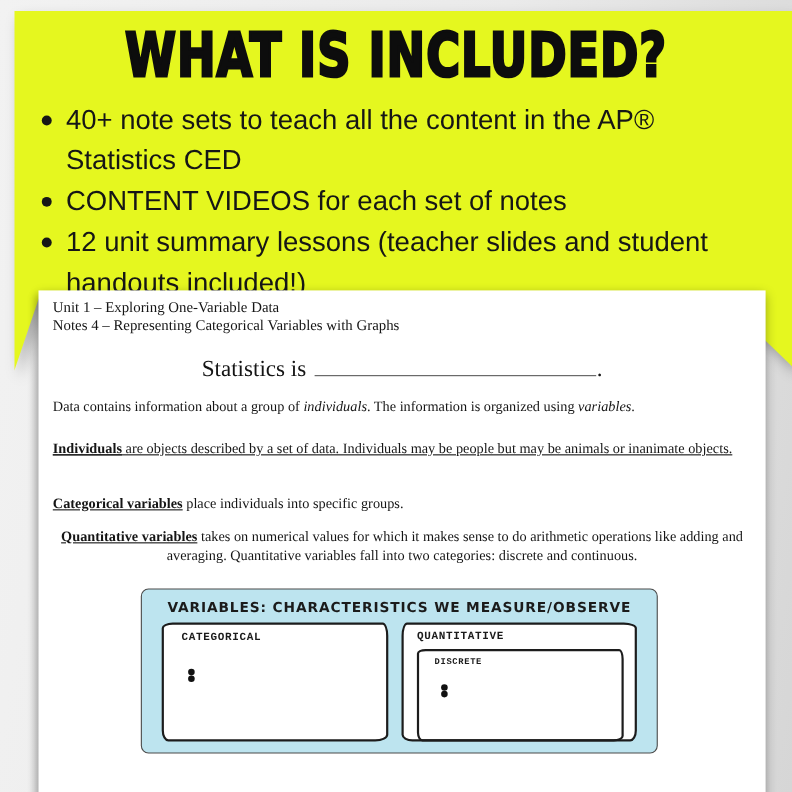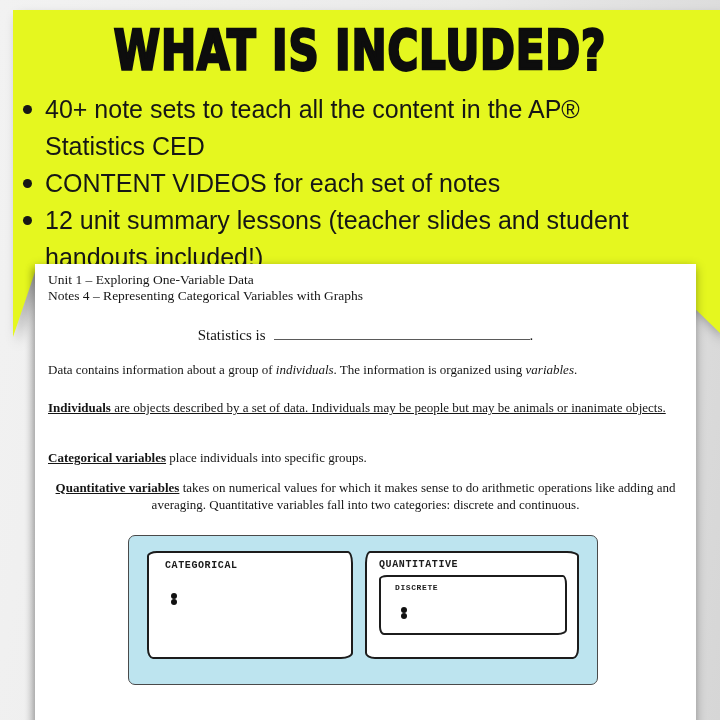--- a/index.html
+++ b/index.html
@@ -30,21 +30,21 @@
     line-height:56px;
     letter-spacing:1px;
     color:#0d0d0d;
     -webkit-text-stroke:2.5px #0d0d0d;
     transform:scaleX(0.84) scaleY(1.10);
     transform-origin:50% 50%;
   }
   .feature-list {
     list-style:none;
     margin-top:13px;
-    padding-left:23px;
+    padding-left:38px;
   }
   .feature-list li {
     display:flex;
     align-items:flex-start;
     gap:13px;
     font-size:25px;
     line-height:37px;
     color:#161616;
   }
   .bullet-dot {
@@ -65,21 +65,21 @@
     padding:8px 13px;
     font-family:"Liberation Serif", serif;
     font-size:13px;
     color:#151515;
     z-index:2;
   }
   .doc-header { line-height:16px; font-size:13.5px; }
   .doc-title {
     margin-top:17px;
     text-align:center;
-    font-size:15px;
+    font-size:21px;
     line-height:28px;
   }
   .doc-title .blank {
     display:inline-block;
     width:256px;
     border-bottom:1.6px solid #5a5a5a;
     margin-left:8px;
     vertical-align:baseline;
   }
   .doc p { line-height:17px; }
@@ -131,21 +131,21 @@
   }
   .box-label {
     font-size:10px;
     font-weight:bold;
     letter-spacing:0.6px;
     color:#1b1b1b;
     font-family:Liberation Mono, monospace;
   }
   .box-inner {
     margin-top:5px;
-    height:60px;
+    height:84px;
     border:2.2px solid #1c1c1c;
     border-radius:8px 4px 9px 5px / 4px 9px 5px 8px;
     padding:6px 0 0 14px;
   }
   .box-label.small { font-size:8px; }
   .sketch-dot {
     width:6px; height:6px;
     border-radius:50%;
     background:#111111;
     margin-left:6px;
@@ -191,20 +191,21 @@
   <p class="p-intro"><span>Data contains information about a group of </span><i>individuals</i><span>. The information is organized using </span><i>variables</i><span>.</span></p>
 
   <p class="p-def0"><span class="term">Individuals</span><span> are objects described by a set of data. Individuals may be people but may be animals or inanimate objects.</span></p>
 
 
   <p class="p-def2"><span class="term">Categorical variables</span><span> place individuals into specific groups.</span></p>
 
   <p class="p-def3"><span class="term">Quantitative variables</span><span> takes on numerical values for which it makes sense to do arithmetic operations like adding and averaging. Quantitative variables fall into two categories: discrete and continuous.</span></p>
 
   <div class="diagram" style="background: rgb(189, 228, 239);">
+    <div class="diagram-title">VARIABLES: CHARACTERISTICS WE MEASURE/OBSERVE</div>
     <div class="diagram-boxes">
       <div class="sketch-box box-cat">
         <div class="box-label">CATEGORICAL</div>
         <div class="sketch-dot"></div>
         <div class="sketch-dot"></div>
       </div>
       <div class="sketch-box box-quant">
         <div class="box-label">QUANTITATIVE</div>
         <div class="box-inner">
           <div class="box-label small">DISCRETE</div>

